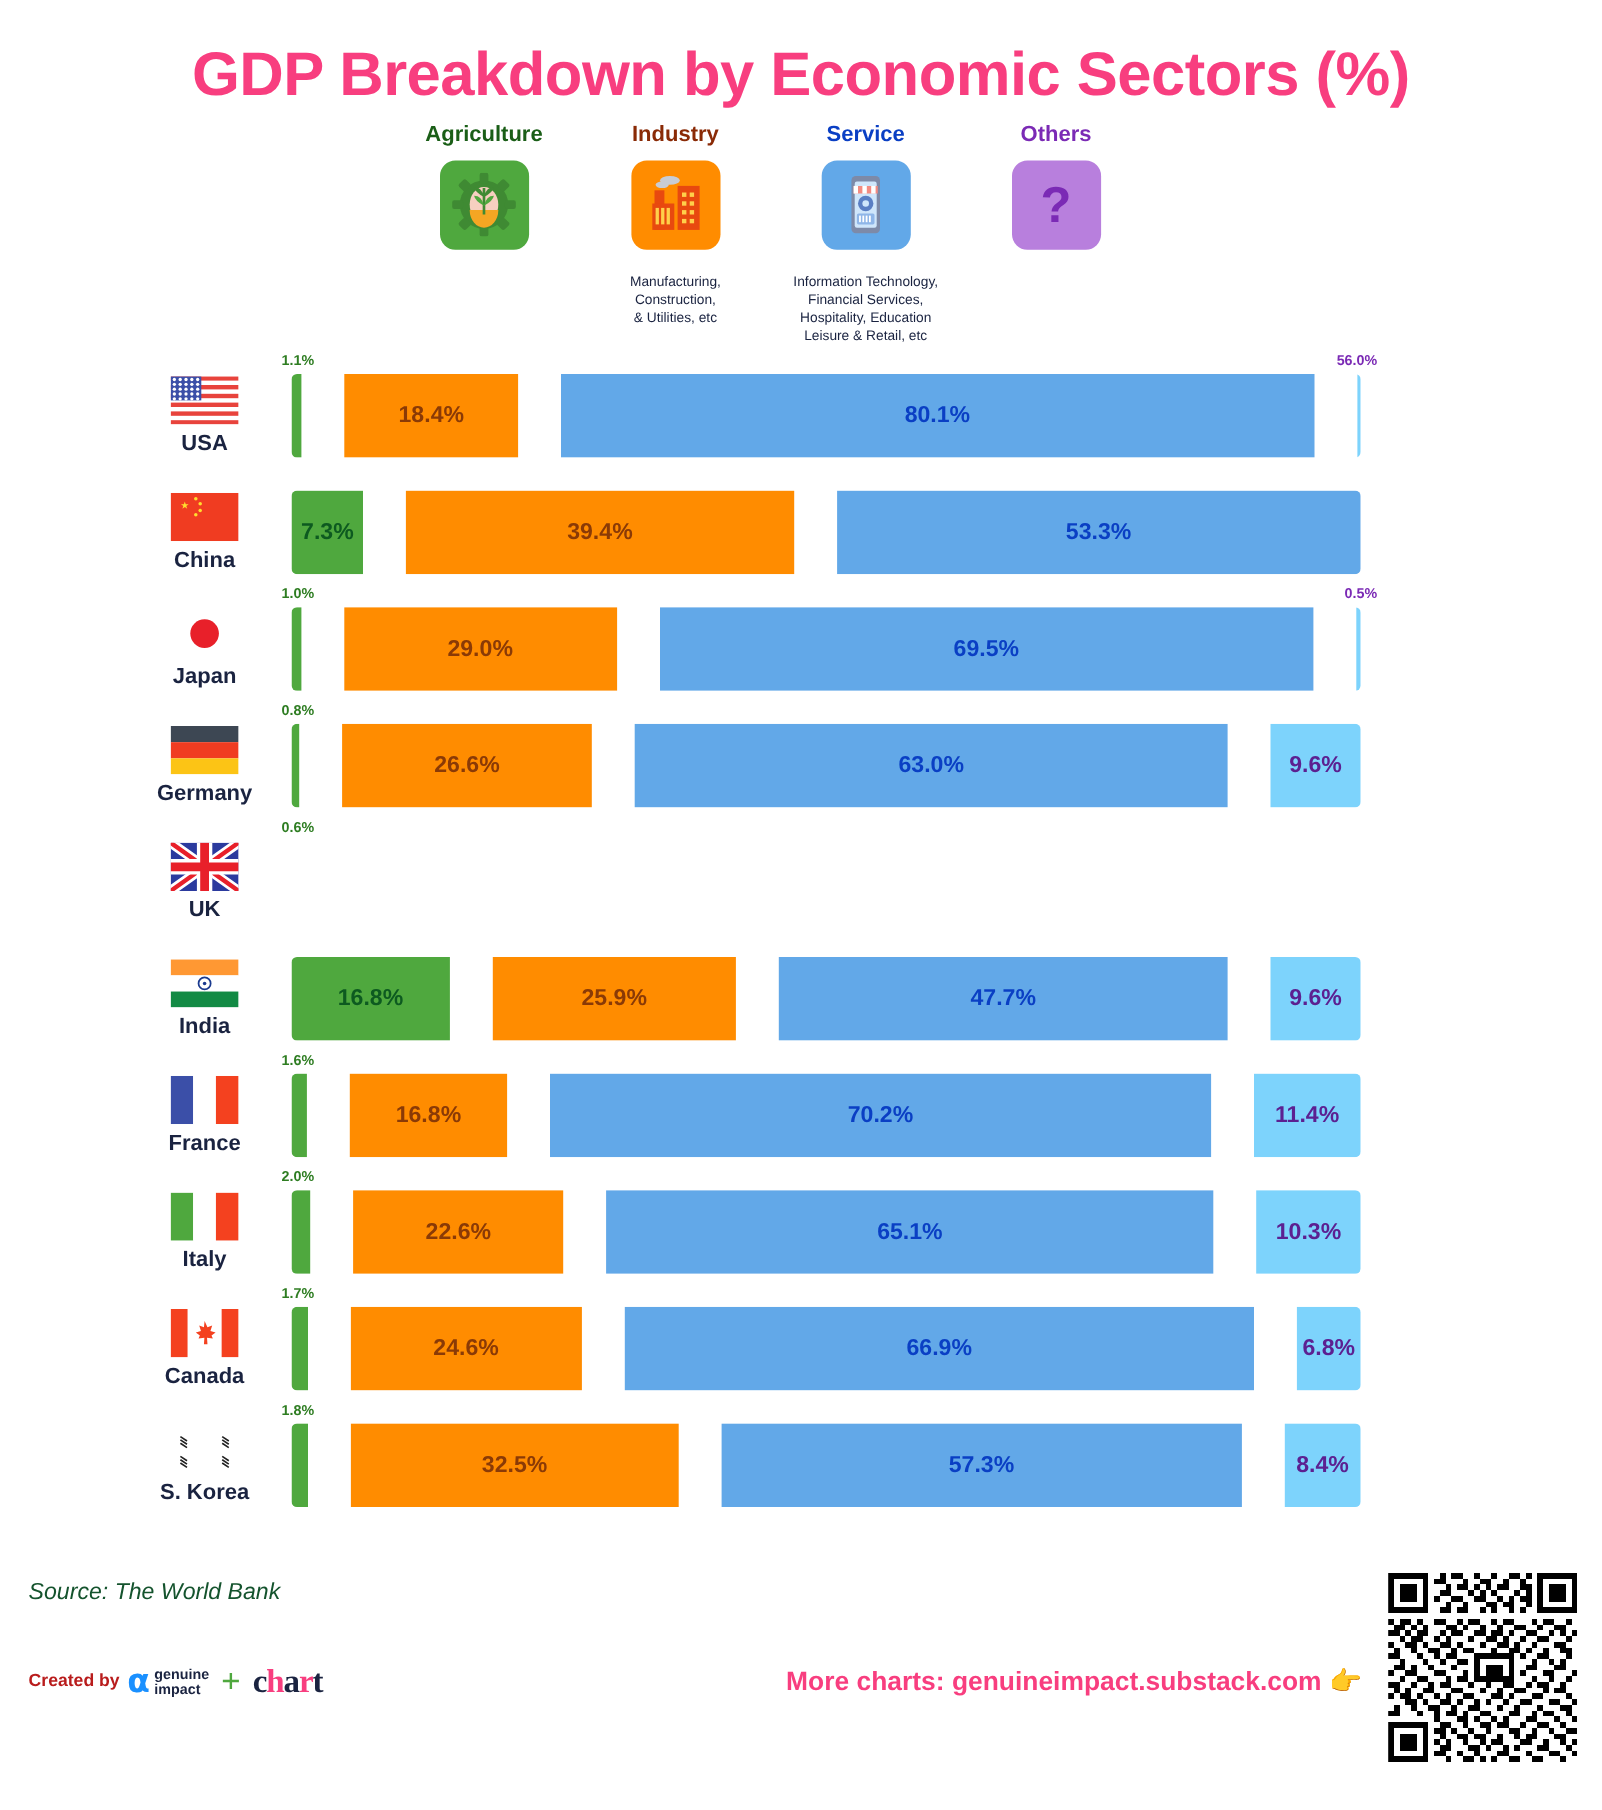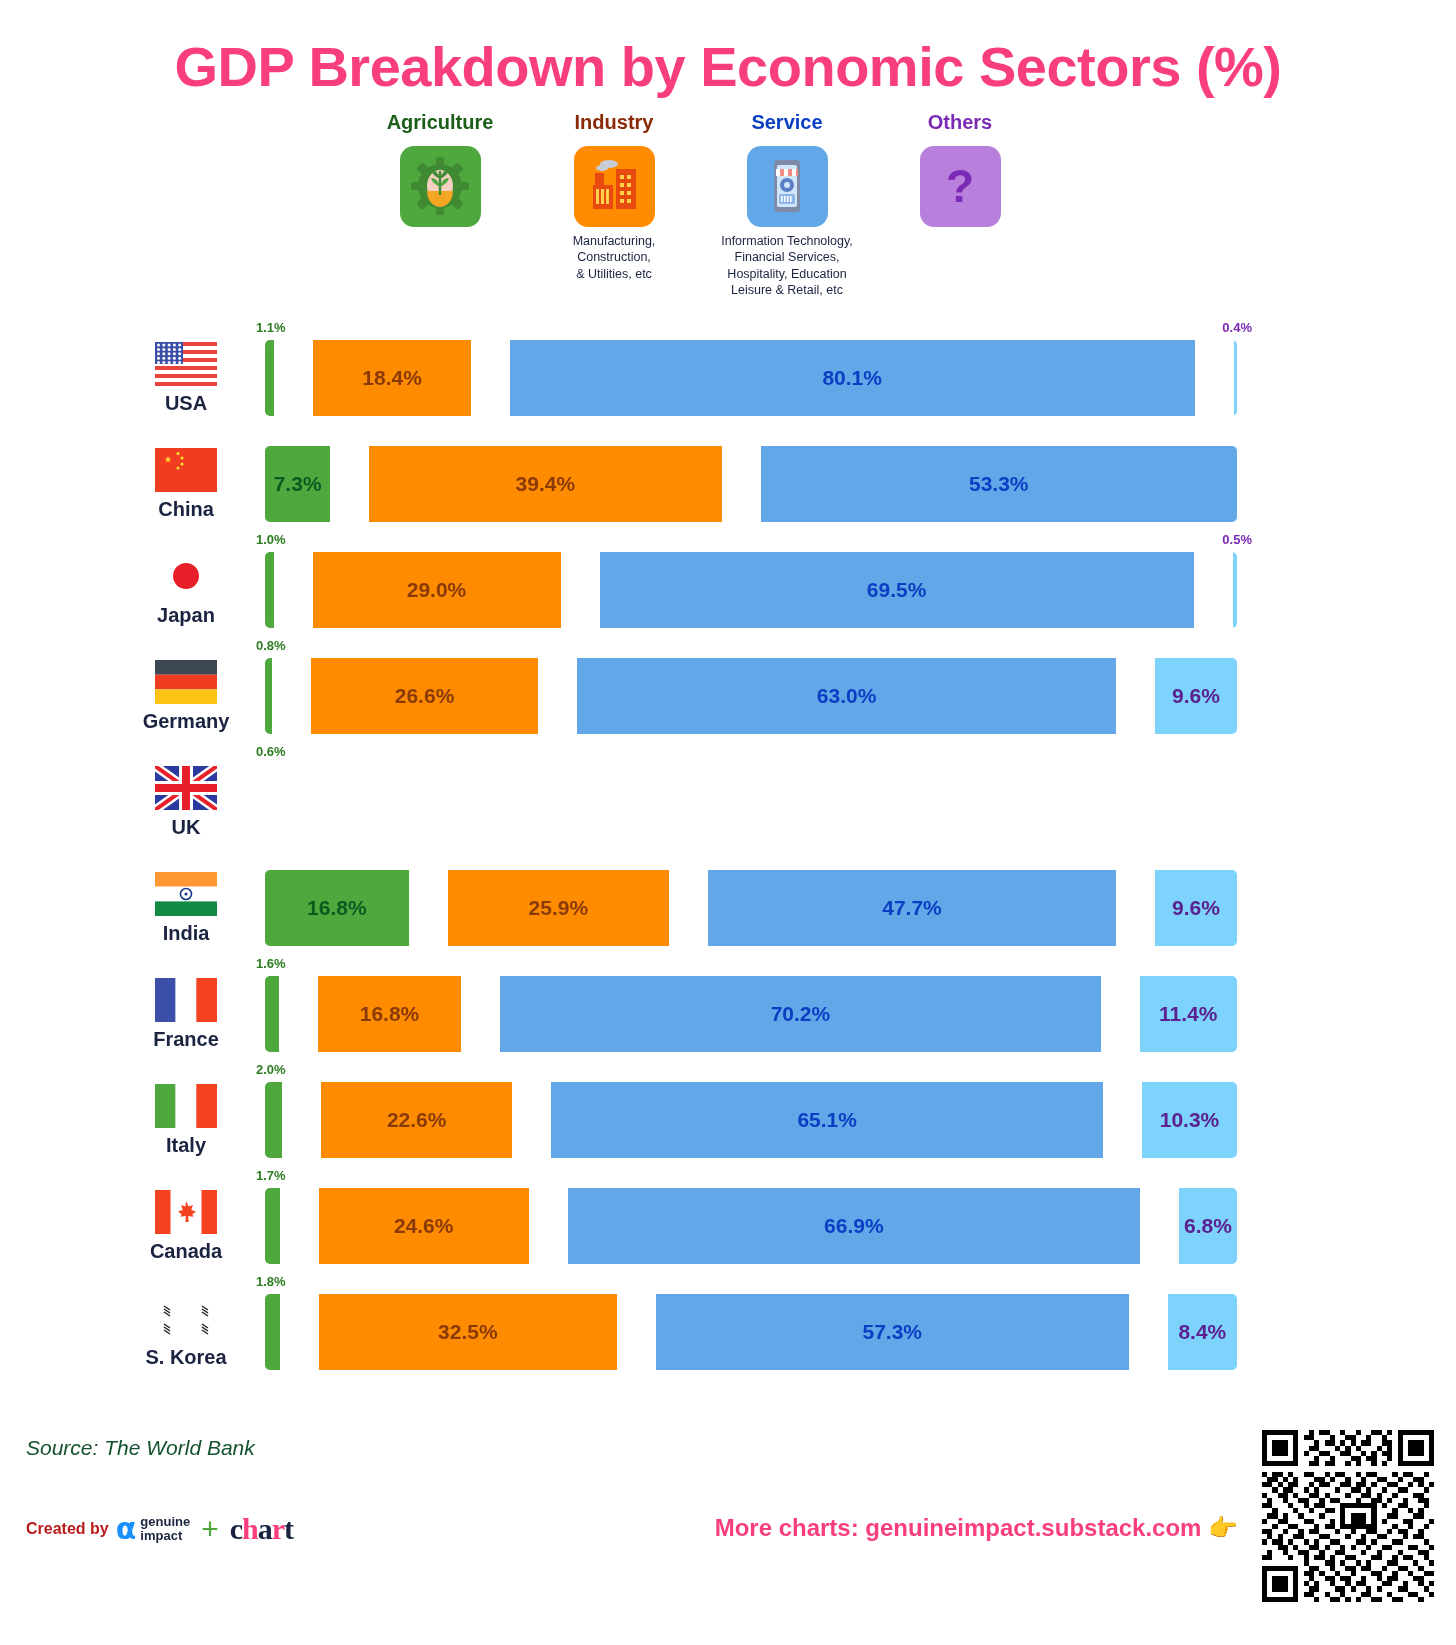--- a/index.html
+++ b/index.html
@@ -51,21 +51,21 @@
     width: 81px; height: 81px;
     border-radius: 14px;
     margin: 0 auto;
     display: flex; align-items: center; justify-content: center;
     position: relative;
   }
   .legend-sub {
     font-size: 12.5px;
     color: #1a2340;
     line-height: 1.33;
-    margin-top: 6px;
+    margin-top: 21px;
     white-space: pre-line;
   }
   .qmark { font-size: 46px; font-weight: bold; color:#7b2ab5; line-height:1; }
 
   
   .chart { position: relative; margin-top: 8px; }
   .row {
     position: relative;
     height: 106px;
   }
@@ -256,21 +256,21 @@
         <div class="qmark">?</div>
       </div>
       <div class="legend-sub"></div>
     </div>
 
   </div>
 
   <div class="chart" id="chart">
       <div class="row">
         <div class="outlabel left" style="top: 0px;">1.1%</div>
-        <div class="outlabel right" style="top: 0px;">0.4%</div>
+        <div class="outlabel right" style="top: 0px;">56.0%</div>
         <div class="flagcell" style="top: 22px;">
           <div class="flag"><svg viewBox="0 0 62 44" width="62" height="44">
       <rect width="62" height="44" fill="#fff"></rect>
       <g fill="#e8433c">
         <rect y="0" width="62" height="4"></rect>
                 <rect y="8" width="62" height="4"></rect>
         <rect y="16" width="62" height="4"></rect>
                 <rect y="24" width="62" height="4"></rect>
         <rect y="32" width="62" height="4"></rect>
                 <rect y="40" width="62" height="4"></rect>

